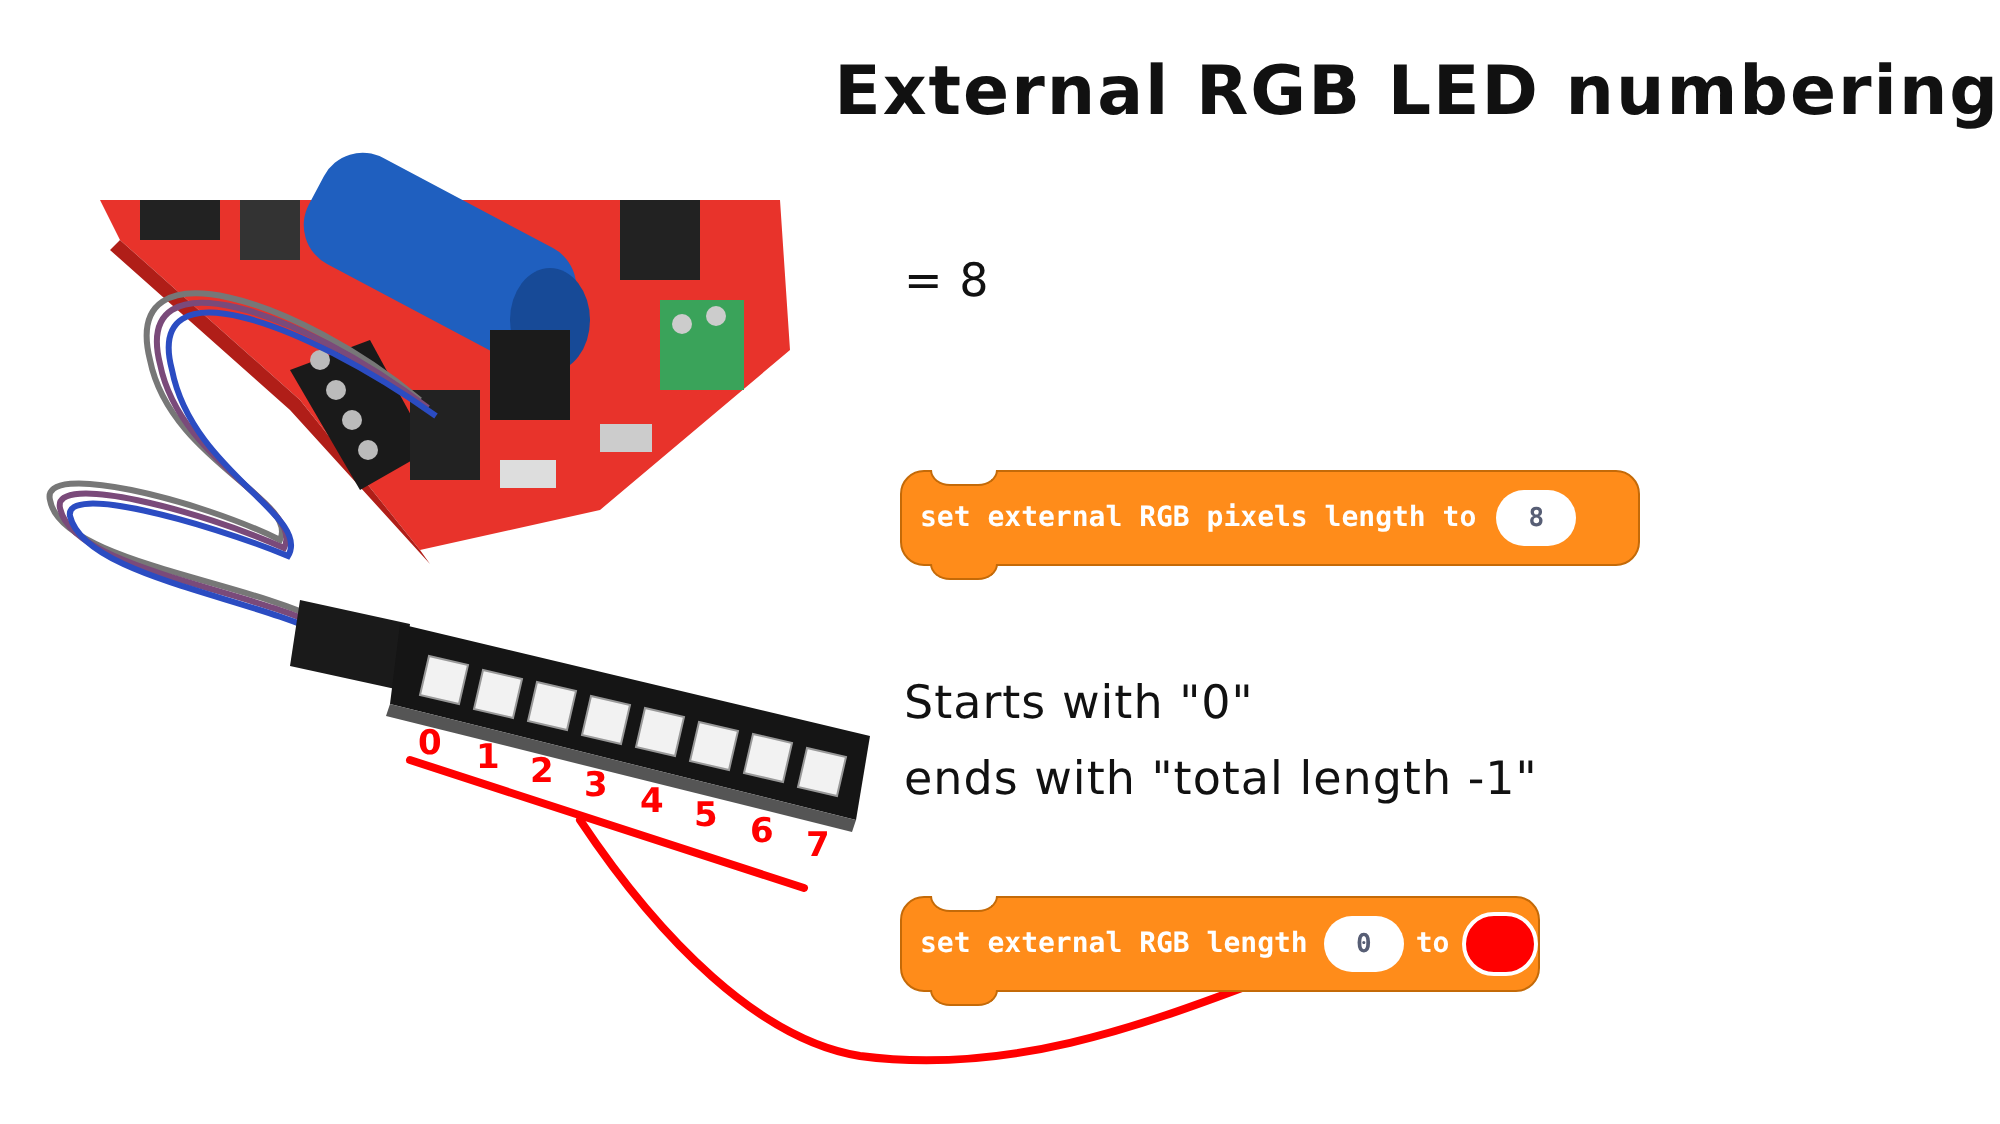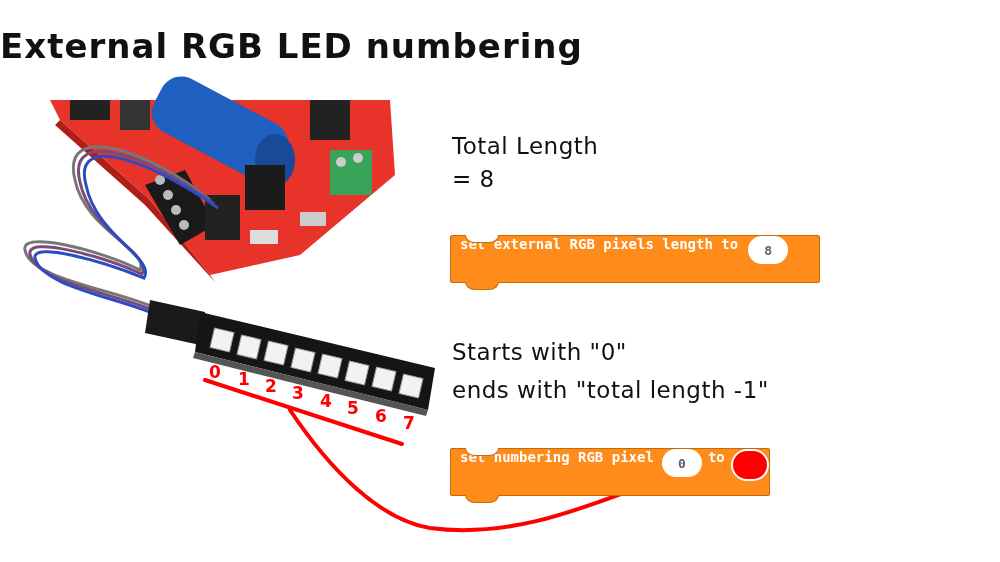--- a/index.html
+++ b/index.html
@@ -1,23 +1,23 @@
 <!DOCTYPE html>
 <html><head>
 <meta charset="utf-8">
 <style>
   html, body { margin:0; padding:0; }
   body { width:1000px; height:562px; background:#ffffff; position:relative; overflow:hidden;
          font-family:"DejaVu Sans", sans-serif; color:#111; }
-  .title { position:absolute; left:0; width:1000px; top:26px; text-align:left;
+  .title { position:absolute; left:0; width:1000px; top:26px; text-align:right;
            font-size:34px; font-weight:bold; letter-spacing:1px; }
   .note { position:absolute; left:452px; font-size:23px; line-height:38px; letter-spacing:0.5px; }
   .note div { white-space:nowrap; }
-  .block { position:absolute; background:#ff8c1a; border:1px solid #c46a08; border-radius:2px;
-           box-sizing:border-box; display:flex; align-items:flex-start; padding-left:9px; }
+  .block { position:absolute; background:#ff8c1a; border:1px solid #c46a08; border-radius:12px;
+           box-sizing:border-box; display:flex; align-items:center; padding-left:9px; }
   .block .notch-top { position:absolute; top:-1px; left:14px; width:34px; height:8px; background:#fff;
            border-bottom-left-radius:10px 8px; border-bottom-right-radius:10px 8px;
            border:1px solid #c46a08; border-top:none; box-sizing:border-box; }
   .block .notch-bot { position:absolute; bottom:-8px; left:14px; width:34px; height:8px; background:#ff8c1a;
            border-bottom-left-radius:10px 8px; border-bottom-right-radius:10px 8px;
            border:1px solid #c46a08; border-top:none; box-sizing:border-box; }
   .btxt { color:#fff; font-family:"DejaVu Sans Mono", monospace; font-weight:bold; font-size:14px; white-space:pre; }
   .pill { background:#fff; border-radius:14px; height:28px; min-width:40px; display:flex; align-items:center;
           justify-content:center; font-family:"DejaVu Sans Mono", monospace; font-weight:bold; font-size:13px;
           color:#575e75; margin:0 6px; }
@@ -92,36 +92,35 @@
 <span class="num" style="left:209px;top:362px;">0</span>
 <span class="num" style="left:238px;top:369px;">1</span>
 <span class="num" style="left:265px;top:376px;">2</span>
 <span class="num" style="left:292px;top:383px;">3</span>
 <span class="num" style="left:320px;top:391px;">4</span>
 <span class="num" style="left:347px;top:398px;">5</span>
 <span class="num" style="left:375px;top:406px;">6</span>
 <span class="num" style="left:403px;top:413px;">7</span>
 
 <div class="note" style="top:127px;">
-  <div>Total Length</div>
   <div style="line-height:28px;">= 8</div>
 </div>
 
 <div class="block" style="left:450px;top:235px;width:370px;height:48px;">
   <div class="notch-top"></div>
   <div class="notch-bot"></div>
   <span class="btxt">set external RGB pixels length to</span>
   <span class="pill" style="margin-left:10px;">8</span>
 </div>
 
 <div class="note" style="top:333px;">
   <div>Starts with "0"</div>
   <div>ends with "total length -1"</div>
 </div>
 
 <div class="block" style="left:450px;top:448px;width:320px;height:48px;">
   <div class="notch-top"></div>
   <div class="notch-bot"></div>
-  <span class="btxt">set numbering RGB pixel</span>
+  <span class="btxt">set external RGB length</span>
   <span class="pill" style="margin-left:8px;">0</span>
   <span class="btxt">to</span>
   <span class="colorpill" style="background:#ff0000;"></span>
 </div>
 
 </body></html>

